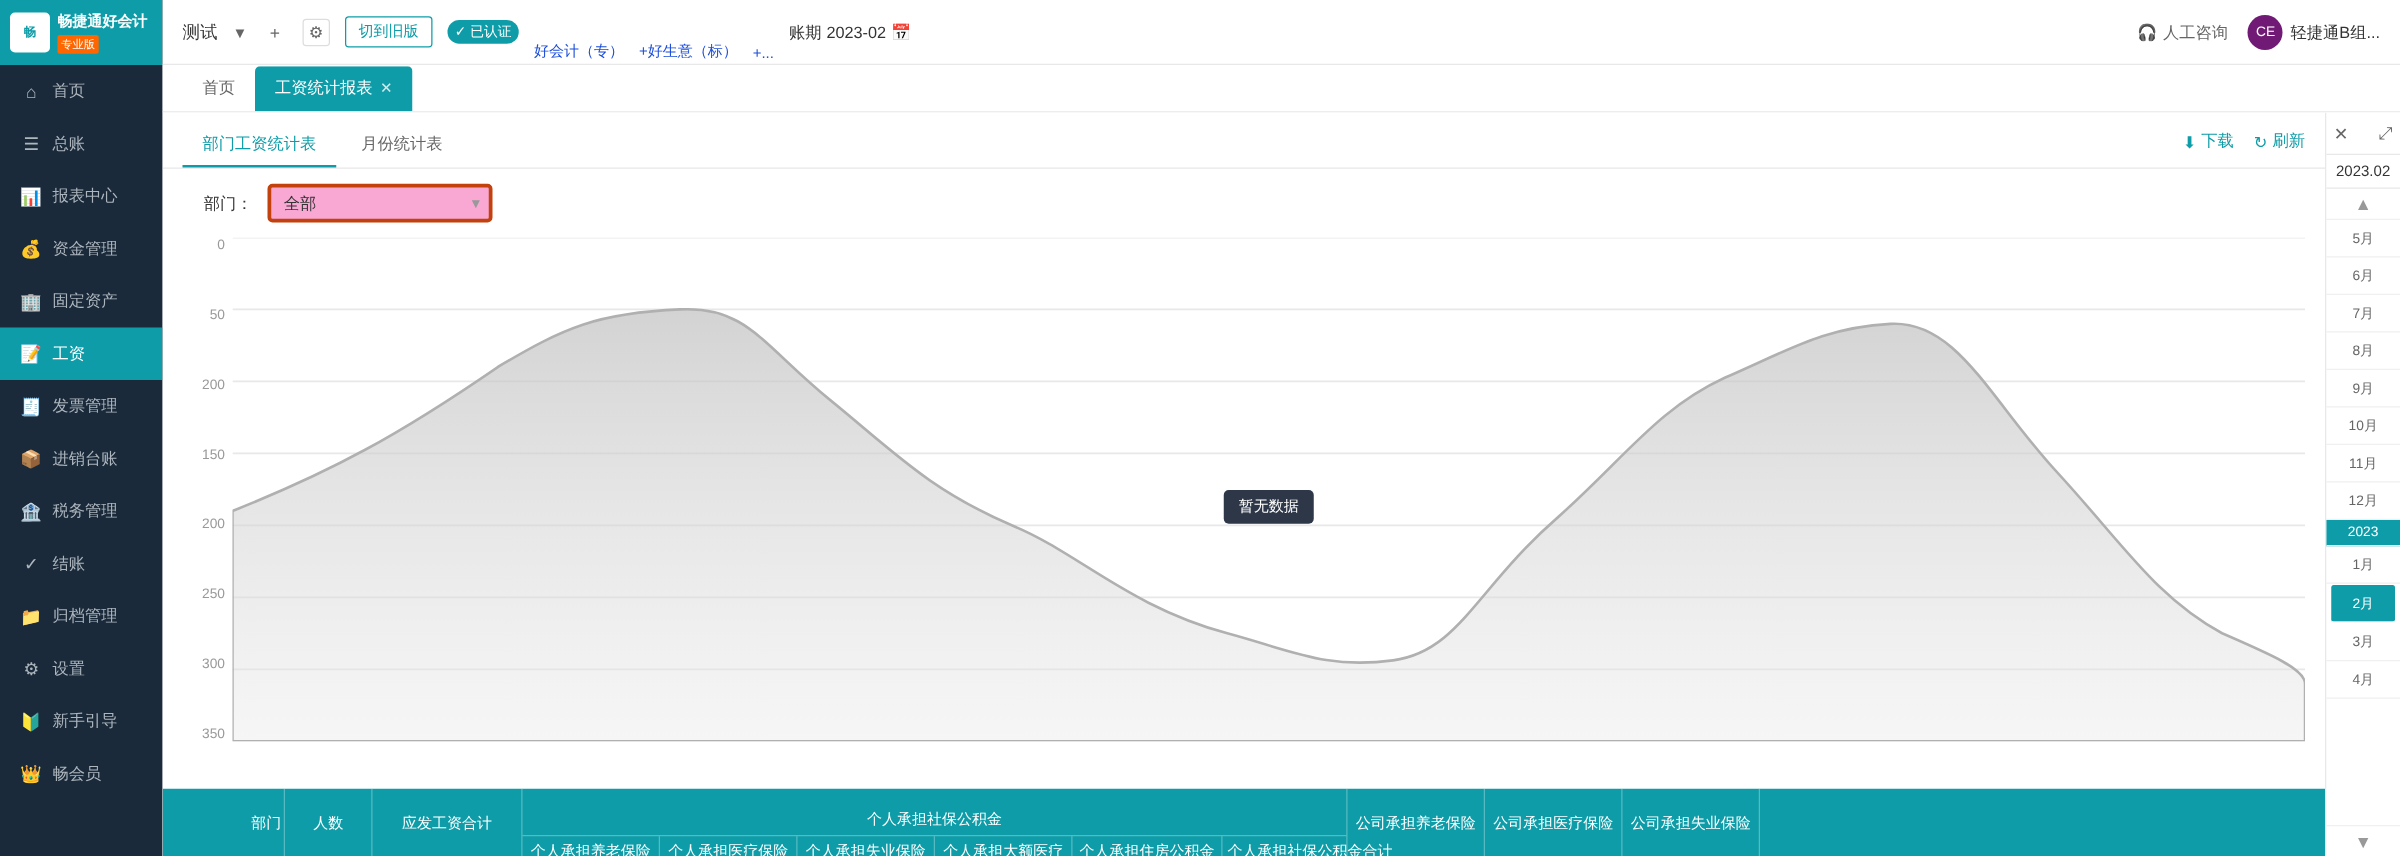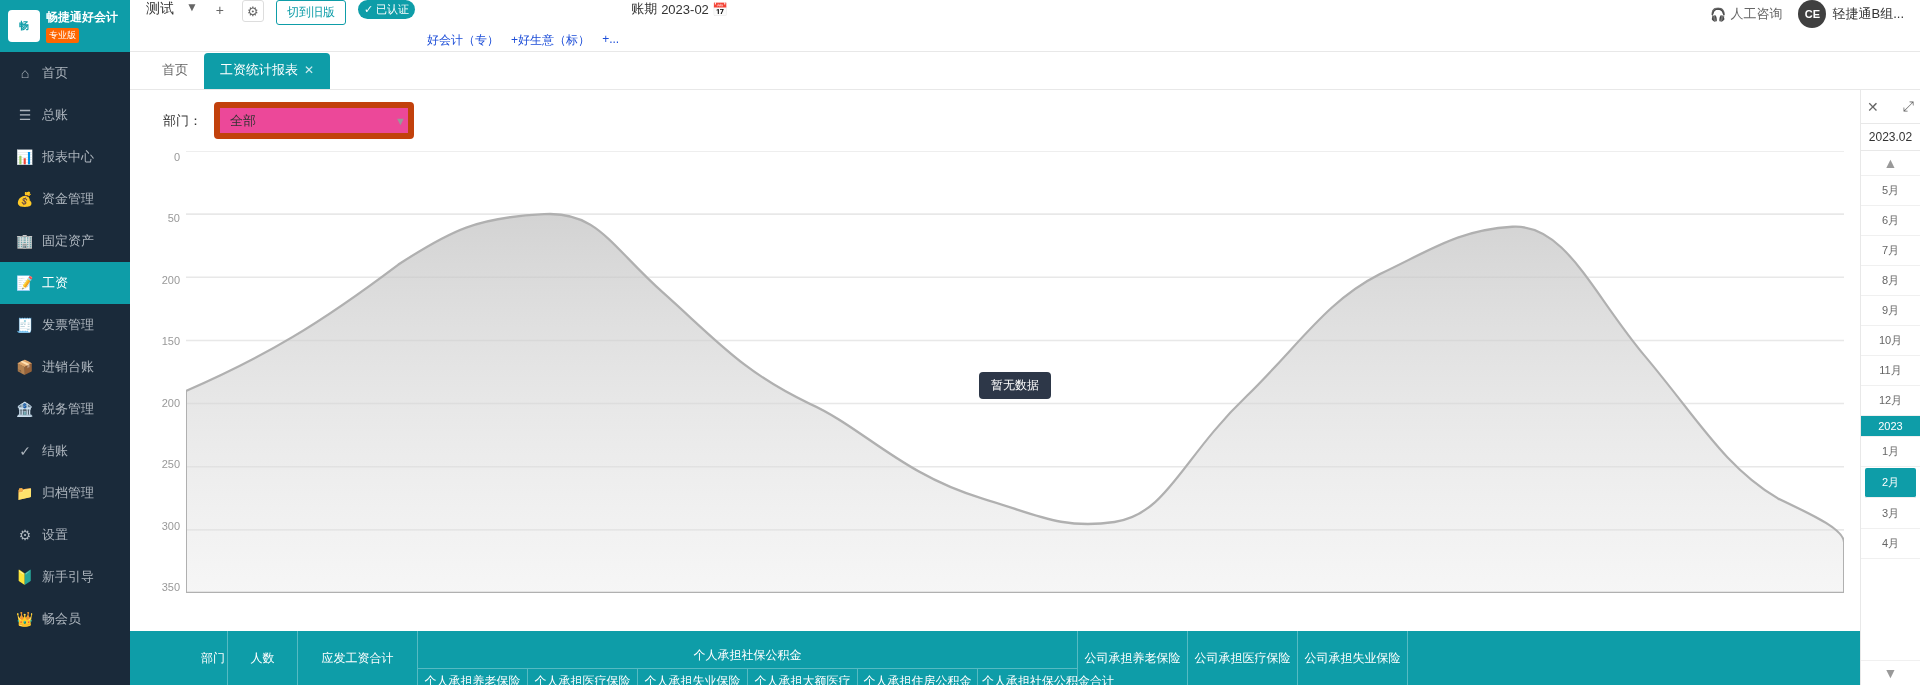--- a/index.html
+++ b/index.html
@@ -62,21 +62,21 @@
       display: flex;
       flex-direction: column;
       overflow: hidden;
     }
 
     
     .topbar {
       background: white;
       height: 52px;
       display: flex;
-      align-items: flex-start;
+      align-items: center;
       padding: 0 16px;
       gap: 12px;
       border-bottom: 1px solid #e8e8e8;
       flex-shrink: 0;
     }
     .topbar-company {
       font-size: 14px;
       color: #333;
       font-weight: 500;
     }
@@ -108,24 +108,24 @@
       border-radius: 10px;
       display: flex; align-items: center; gap: 3px;
     }
     .topbar-text { color: #1d4ed8; font-size: 12px; margin-top: 32px; }
     .topbar-period { color: #333; font-size: 13px; display: flex; align-items: center; gap: 4px; }
     .topbar-right { margin-left: auto; display: flex; align-items: center; gap: 16px; }
     .topbar-help { display: flex; align-items: center; gap: 4px; color: #666; font-size: 13px; cursor: pointer; }
     .topbar-user { display: flex; align-items: center; gap: 6px; }
     .topbar-user-avatar {
       width: 28px; height: 28px;
-      background: #404040;
+      background: #701a75;
       border-radius: 50%;
       display: flex; align-items: center; justify-content: center;
-      color: white; font-size: 11px; font-weight: bold;
+      color: white; font-size: 11px; font-weight: normal;
     }
     .topbar-user-name { color: #333; font-size: 13px; }
 
     
     .tabbar {
       background: white;
       padding: 0 16px;
       display: flex;
       align-items: flex-end;
       border-bottom: 1px solid #e8e8e8;
@@ -200,27 +200,27 @@
     .toolbar {
       padding: 12px 16px;
       display: flex;
       align-items: center;
       gap: 12px;
       flex-shrink: 0;
       margin-left: 17px;
     }
     .toolbar-label { color: #333; font-size: 13px; }
     .toolbar-select {
-      border: 6px solid #c2410c;
+      border: 3px solid #c2410c;
       border-radius: 4px;
       padding: 5px 30px 5px 10px;
       font-size: 13px;
       color: #333;
-      background: #ec4899;
-      width: 200px;
+      background: #f9a8d4;
+      width: 180px;
       appearance: none;
       position: relative;
       cursor: pointer;
     }
     .select-wrapper {
       position: relative;
       display: inline-block;
     }
     .select-arrow {
       position: absolute;
@@ -487,20 +487,38 @@
     </div>
     <div class="tab active">
       <span>工资统计报表</span>
       <span class="tab-close">✕</span>
     </div>
   </div>
 
   <div class="content">
     <div class="inner-content">
 
+      <div class="subtabs">
+        <div class="subtab active">
+          <span>部门工资统计表</span>
+        </div>
+        <div class="subtab">
+          <span>月份统计表</span>
+        </div>
+        <div class="subtab-actions">
+          <div class="subtab-action-btn">
+            <span>⬇</span>
+            <span>下载</span>
+          </div>
+          <div class="subtab-action-btn">
+            <span>↻</span>
+            <span>刷新</span>
+          </div>
+        </div>
+      </div>
 
       <div class="toolbar">
         <span class="toolbar-label">部门：</span>
         <div class="select-wrapper">
           <select class="toolbar-select">
             <option>全部</option>
             <option>财务部</option>
             <option>行政部</option>
             <option>销售部</option>
             <option>技术部</option>

